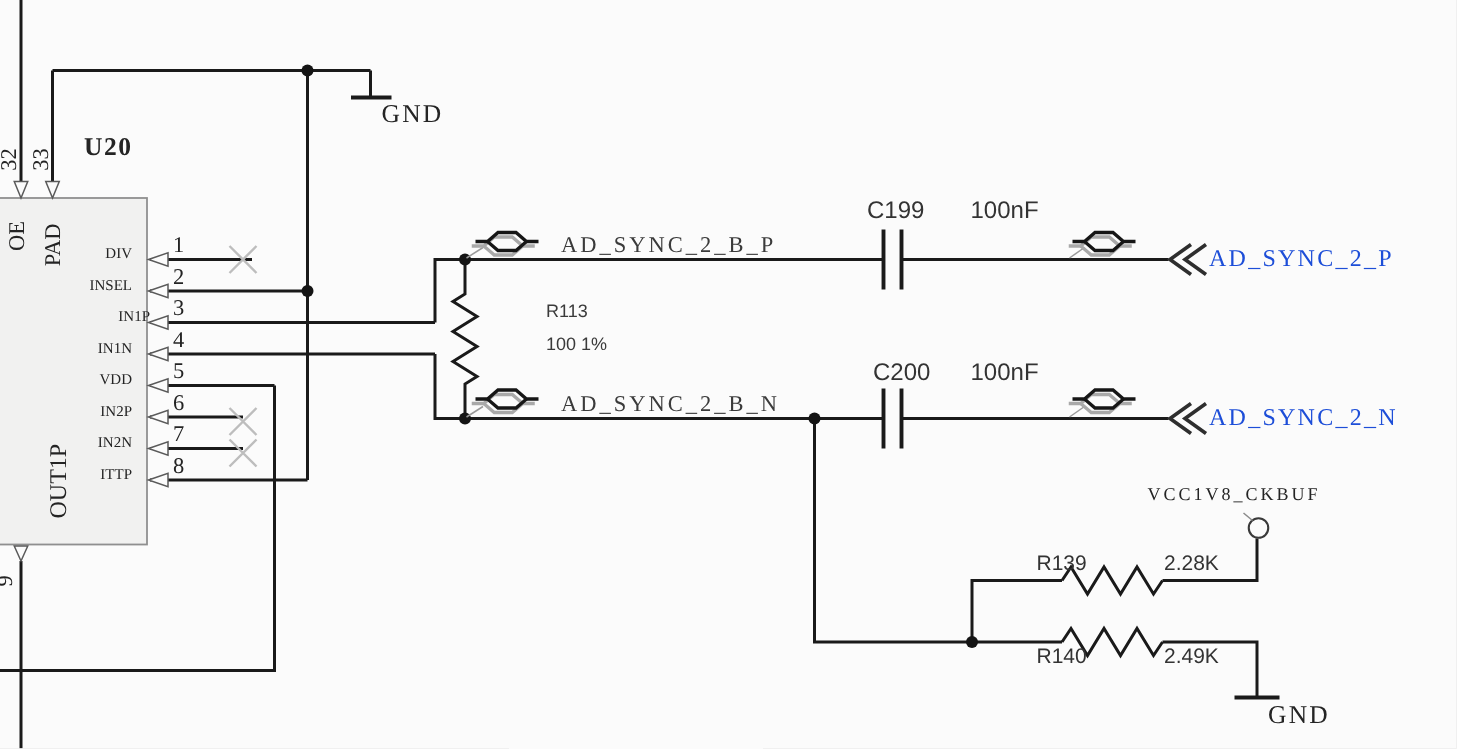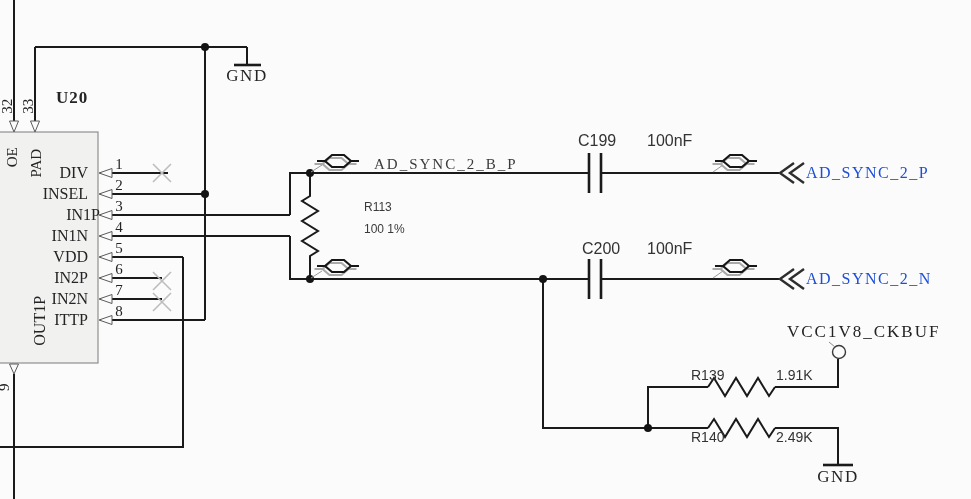--- a/index.html
+++ b/index.html
@@ -6,28 +6,28 @@
   #canvas{
     position:relative;width:971px;height:499px;background:#fbfbfb;
     overflow:hidden;font-family:"Liberation Serif",serif;color:#222;
   }
   #schematic-svg{position:absolute;left:0;top:0;}
   .lbl{position:absolute;white-space:nowrap;line-height:1.1;}
   .serif{font-family:"Liberation Serif",serif;color:#242424;}
   .sans{font-family:"Liberation Sans",sans-serif;color:#333;}
   .net{font-size:15px;letter-spacing:2px;color:#3b3b3b;}
   .port{font-size:16px;letter-spacing:1.5px;color:#1d4ed8;}
-  .pinname{font-size:16px;width:68px;text-align:right;}
+  .pinname{font-size:10px;width:68px;text-align:right;}
   .pinnum{font-size:15px;width:20px;text-align:center;}
   .rot{transform:rotate(-90deg);transform-origin:center;text-align:center;}
   .refval-lg{font-size:16px;margin-left:40px;}
   .refval-md{font-size:14px;}
   .refval-sm{font-size:12px;color:#3a3a3a;margin-left:35px;}
-  .gndlbl{font-size:17px;letter-spacing:1.5px;width:48px;text-align:center;}
-  .pwrlbl{font-size:17px;letter-spacing:2px;margin-left:22px;}
+  .gndlbl{font-size:17px;letter-spacing:1.5px;width:48px;text-align:center;margin-left:28px;}
+  .pwrlbl{font-size:12px;letter-spacing:2px;}
   .title{font-size:17px;letter-spacing:1px;font-weight:bold;}
 </style>
 </head>
 <body>
 
 <div id="canvas">
 
   <svg id="schematic-svg" width="971" height="499" viewBox="0 0 971 499">
     <defs>
       <g id="dpicon">
@@ -176,32 +176,33 @@
   <div class="lbl serif rot" style="left:-8px;top:149px;width:40px;font-size:15px">OE</div>
   <div class="lbl serif rot" style="left:14px;top:155px;width:44px;font-size:15px">PAD</div>
   <div class="lbl serif rot" style="left:3px;top:312px;width:74px;font-size:16px">OUT1P</div>
   <div class="lbl serif rot" style="left:-11px;top:379px;width:30px;font-size:15px">9</div>
 
   <div class="lbl serif gndlbl" style="left:223px;top:67px">GND</div>
   <div class="lbl serif gndlbl" style="left:814px;top:468px">GND</div>
   <div class="lbl serif pwrlbl" style="left:765px;top:323px">VCC1V8_CKBUF</div>
 
   <div class="lbl serif net" style="left:374px;top:156px">AD_SYNC_2_B_P</div>
+  <div class="lbl serif net" style="left:374px;top:262px">AD_SYNC_2_B_N</div>
 
   <div class="lbl serif port" style="left:806px;top:164px">AD_SYNC_2_P</div>
   <div class="lbl serif port" style="left:806px;top:270px">AD_SYNC_2_N</div>
 
   <div class="lbl sans refval-sm" style="left:329px;top:201px">R113</div>
   <div class="lbl sans refval-sm" style="left:329px;top:223px">100 1%</div>
 
   <div class="lbl sans refval-lg" style="left:538px;top:132px">C199</div>
   <div class="lbl sans refval-lg" style="left:607px;top:132px">100nF</div>
 
   <div class="lbl sans refval-lg" style="left:542px;top:240px">C200</div>
   <div class="lbl sans refval-lg" style="left:607px;top:240px">100nF</div>
 
   <div class="lbl sans refval-md" style="left:691px;top:368px">R139</div>
-  <div class="lbl sans refval-md" style="left:776px;top:368px">1.91K</div>
+  <div class="lbl sans refval-md" style="left:776px;top:368px">2.28K</div>
 
   <div class="lbl sans refval-md" style="left:691px;top:430px">R140</div>
   <div class="lbl sans refval-md" style="left:776px;top:430px">2.49K</div>
 
 </div>
 
 </body></html>

